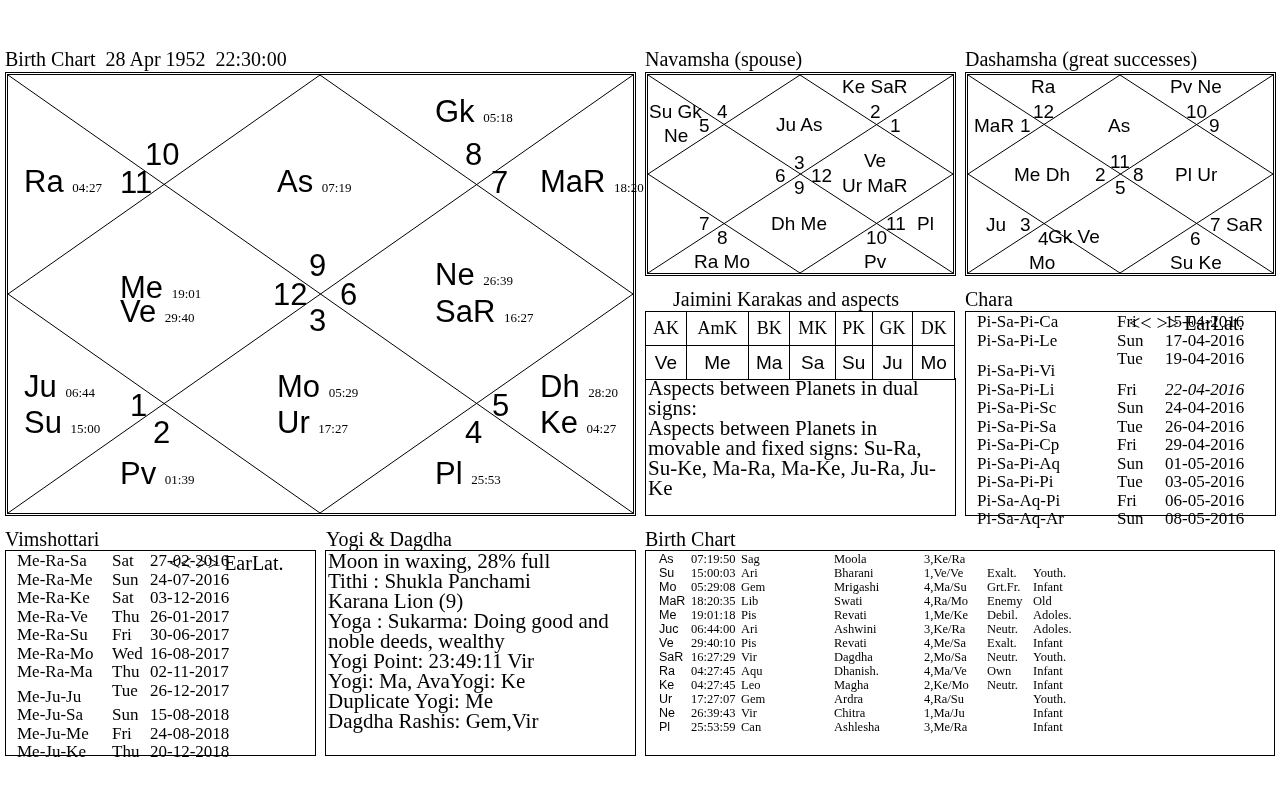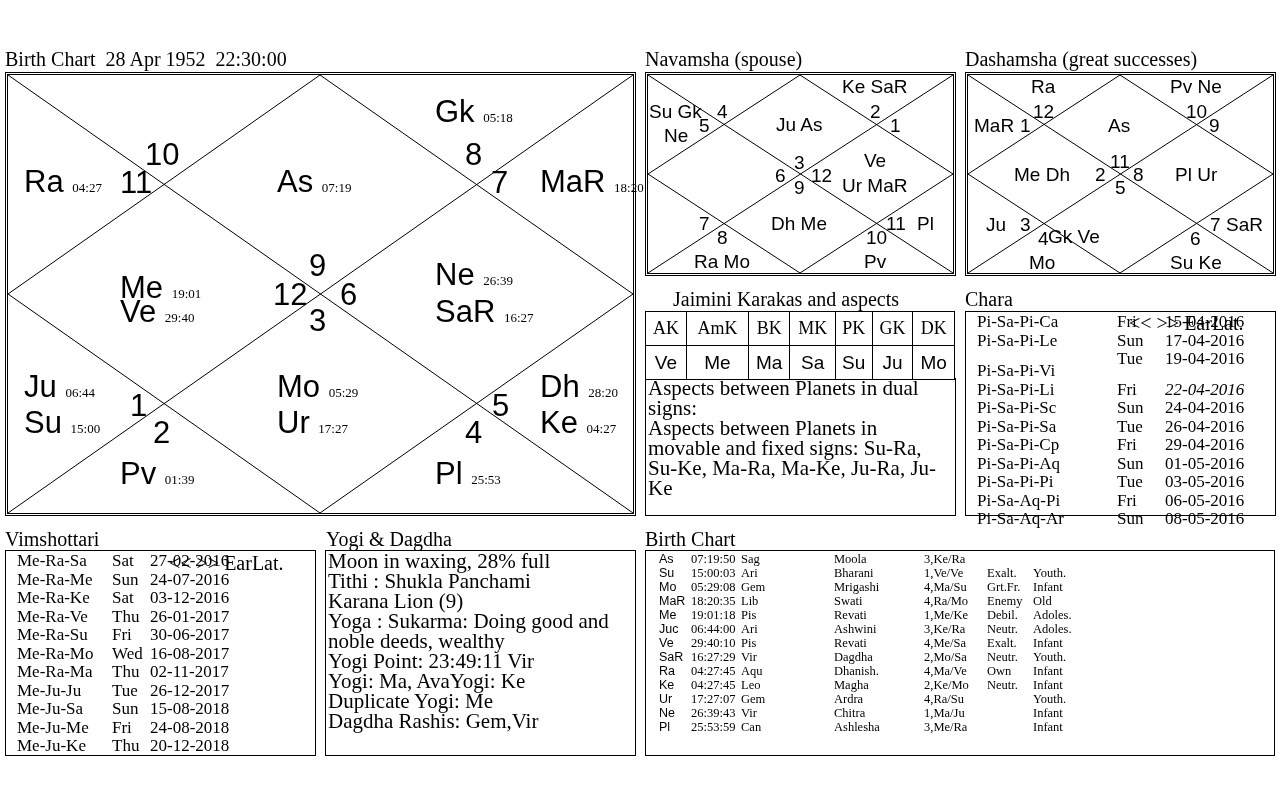--- a/index.html
+++ b/index.html
@@ -269,21 +269,21 @@
         <span style="width: 95px;">Me-Ra-Mo</span>
         <span style="width: 38px;">Wed</span>
         <span style="width: 100px;">16-08-2017</span>
       </div>
       <div class="dasha-row">
         <span style="width: 95px;">Me-Ra-Ma</span>
         <span style="width: 38px;">Thu</span>
         <span style="width: 100px;">02-11-2017</span>
       </div>
       <div class="dasha-row">
-        <span style="width: 95px;">Me-Ju-Ju</span>
+        <span style="width: 95px; margin-top: 6px;">Me-Ju-Ju</span>
         <span style="width: 38px;">Tue</span>
         <span style="width: 100px;">26-12-2017</span>
       </div>
       <div class="dasha-row">
         <span style="width: 95px;">Me-Ju-Sa</span>
         <span style="width: 38px;">Sun</span>
         <span style="width: 100px;">15-08-2018</span>
       </div>
       <div class="dasha-row">
         <span style="width: 95px;">Me-Ju-Me</span>

